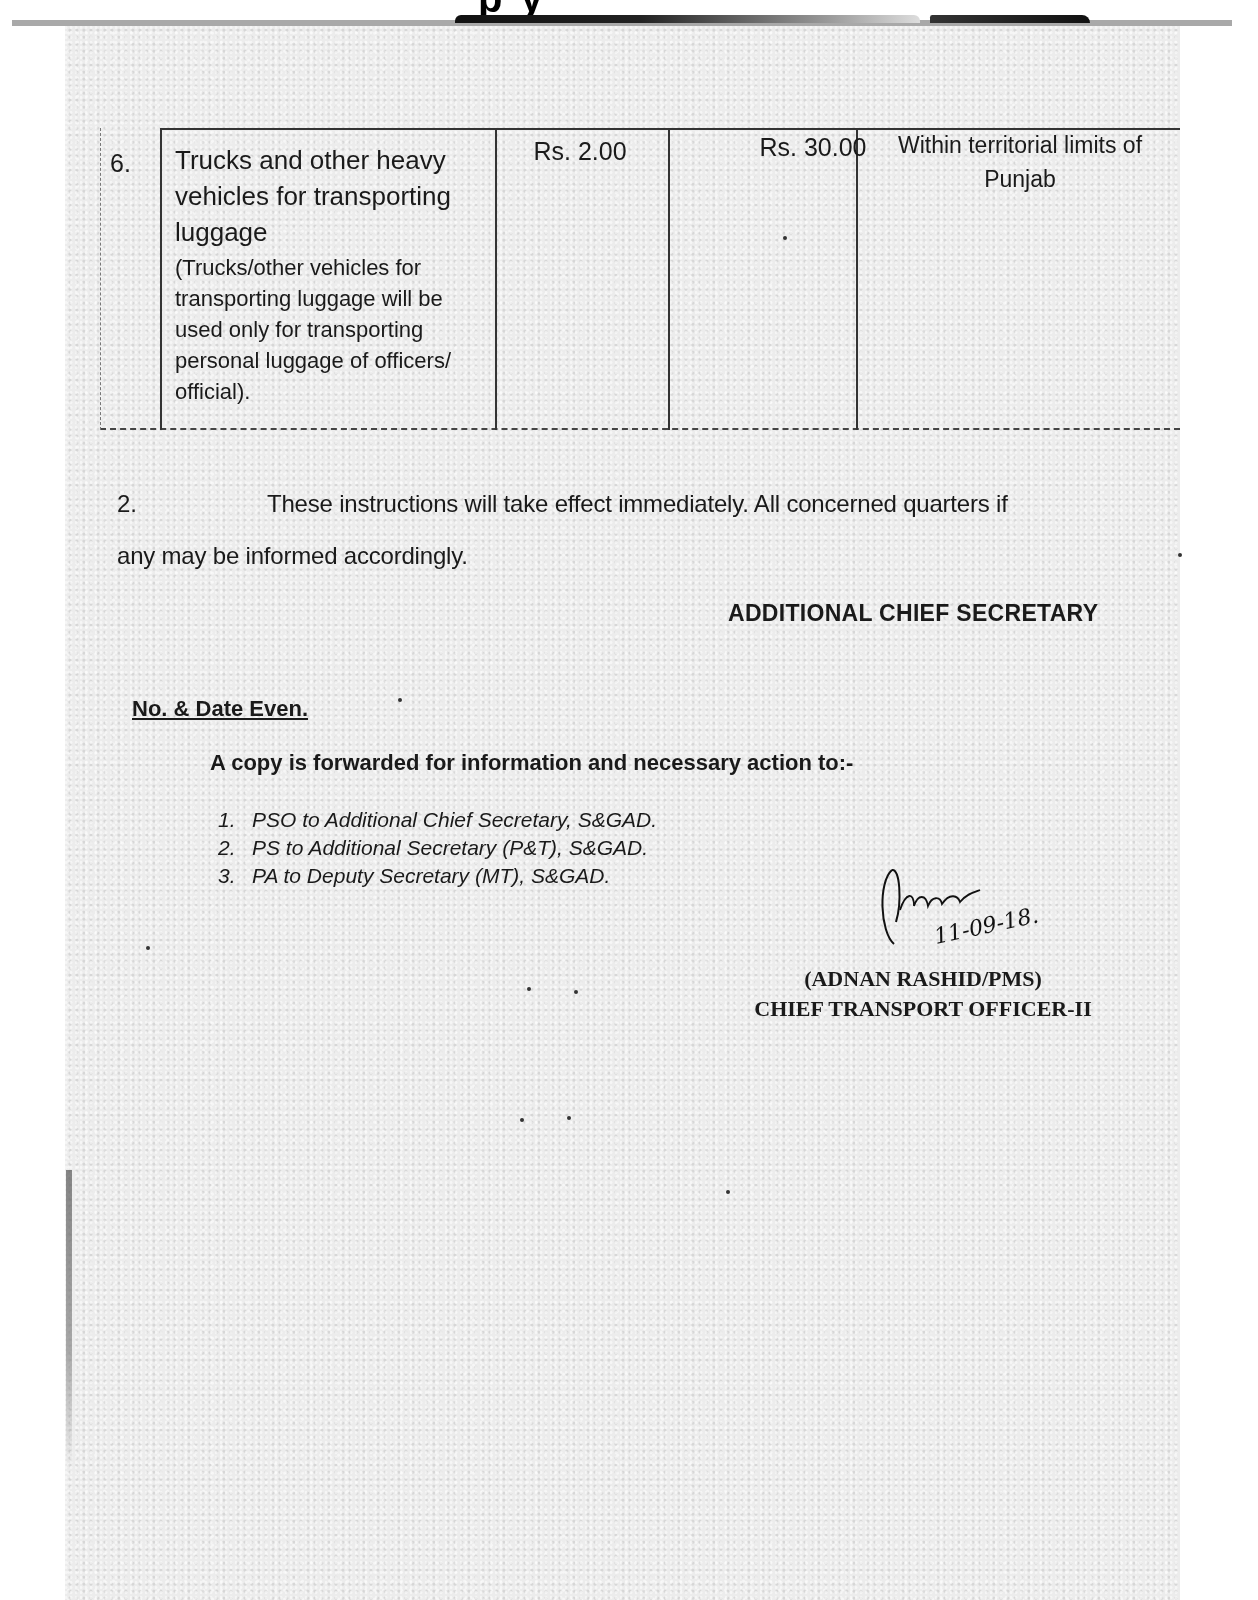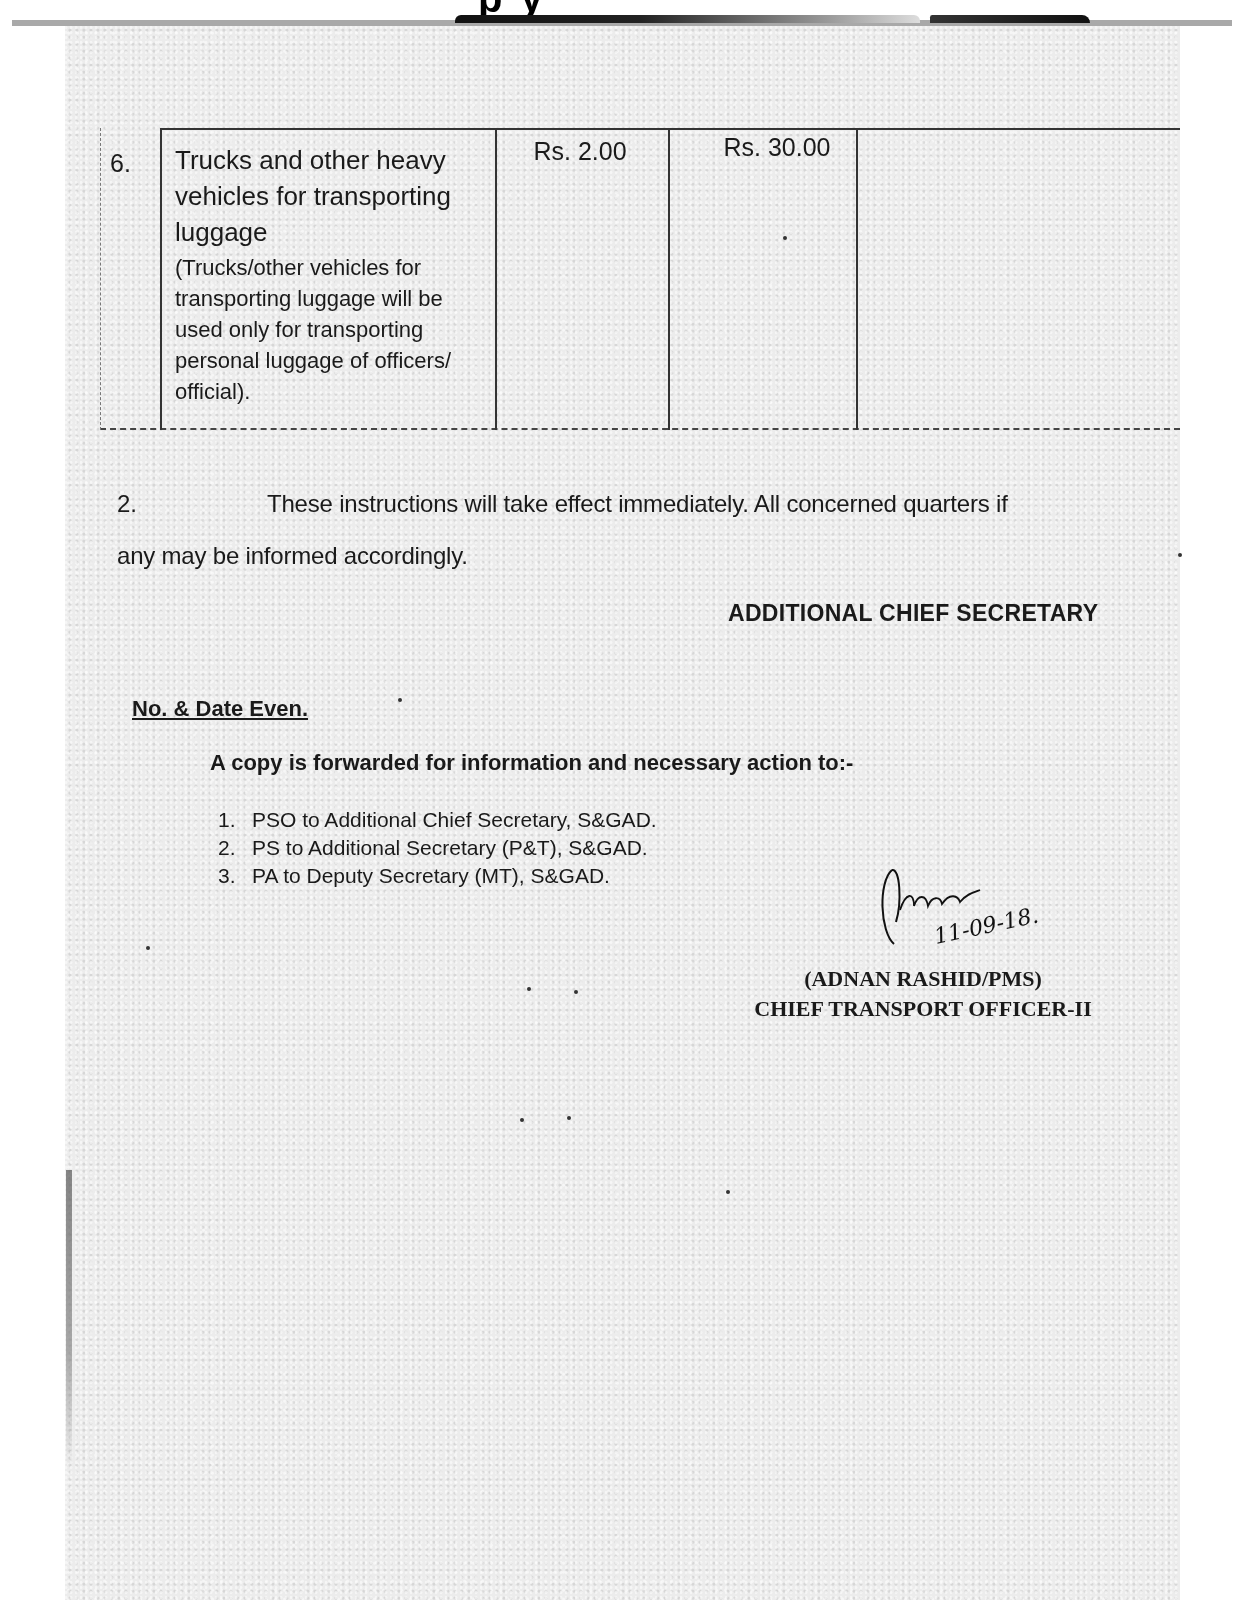--- a/index.html
+++ b/index.html
@@ -49,39 +49,39 @@
     .table-row { position: absolute; left: 100px; top: 128px; width: 1080px; height: 302px; }
     .table-row .hline-top { position: absolute; left: 60px; top: 0; width: 1020px; border-top: 2px solid #333; }
     .table-row .hline-bottom { position: absolute; left: 0; top: 300px; width: 1080px; border-top: 2px dashed #444; }
     .vline { position: absolute; top: 0; height: 302px; border-left: 2px solid #333; }
     .cell { position: absolute; font-size: 25px; line-height: 34px; color: #1a1a1a; }
     .cell-sno { left: 10px; top: 18px; }
     .cell-desc { left: 75px; top: 14px; width: 310px; }
     .cell-desc .main { font-size: 26px; line-height: 36px; }
     .cell-desc .note { font-size: 22px; line-height: 31px; margin-top: 2px; }
     .cell-rate1 { left: 395px; top: 6px; width: 170px; text-align: center; }
-    .cell-rate2 { left: 570px; top: 2px; width: 214px; text-align: center; }
+    .cell-rate2 { left: 570px; top: 2px; width: 214px; text-align: center; padding-left: 36px; }
     .cell-jur { left: 760px; top: 0px; width: 320px; text-align: center; font-size: 23px; line-height: 34px; }
 
     .para {
       position: absolute; left: 117px; top: 478px; width: 1070px; font-size: 24px; line-height: 52px;
       letter-spacing: -0.2px;
     }
     .para .num { display: inline-block; width: 150px; }
     .sig-title {
       position: absolute; left: 728px; top: 600px; font-size: 23px; font-weight: bold; letter-spacing: 0.3px;
     }
     .ref {
       position: absolute; left: 132px; top: 696px; font-size: 22px; font-weight: bold; text-decoration: underline;
     }
     .forward {
       position: absolute; left: 210px; top: 750px; font-size: 22px; font-weight: bold;
     }
     .cc-list {
-      position: absolute; left: 218px; top: 806px; margin: 0; padding: 0; list-style: none; font-size: 21px; line-height: 28px;
+      position: absolute; left: 218px; top: 806px; margin: 0; padding: 0; list-style: none; font-size: 21px; line-height: 28px; font-style: italic;
     }
     .cc-list li span.n { display: inline-block; width: 34px; }
     .signature {
       position: absolute; left: 870px; top: 862px; width: 220px; height: 110px;
     }
     .signature svg { width: 220px; height: 110px; }
     .officer {
       position: absolute; left: 716px; top: 964px; width: 414px; text-align: center; font-size: 22px; font-weight: bold; line-height: 30px; font-family: Liberation Serif, serif;
     }
     .speck { position: absolute; width: 4px; height: 4px; background: #333; border-radius: 50%; }
@@ -109,20 +109,21 @@
     <div class="vline" style="left:568px;"></div>
     <div class="vline" style="left:756px;"></div>
 
     <div class="cell cell-sno">6.</div>
     <div class="cell cell-desc">
       <div class="main">Trucks and other heavy vehicles for transporting luggage</div>
       <div class="note">(Trucks/other vehicles for transporting luggage will be used only for transporting personal luggage of officers/ official).</div>
     </div>
     <div class="cell cell-rate1">Rs. 2.00</div>
     <div class="cell cell-rate2">Rs. 30.00</div>
+    <div class="cell cell-jur">Within territorial limits of Punjab</div>
   </div>
 
   <div class="para">
     <span class="num">2.</span><span>These instructions will take effect immediately. All concerned quarters if</span><br>
     <span>any may be informed accordingly.</span>
   </div>
 
   <div class="sig-title">ADDITIONAL CHIEF SECRETARY</div>
 
   <div class="ref">No. &amp; Date Even.</div>

